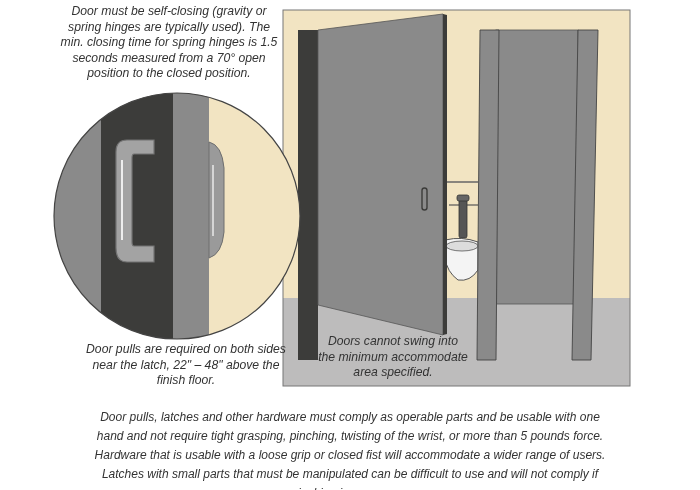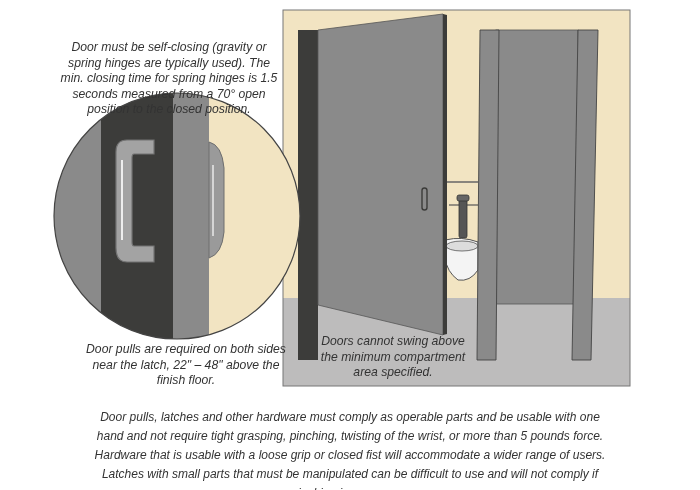--- a/index.html
+++ b/index.html
@@ -1,20 +1,20 @@
 <!DOCTYPE html>
 <html><head>
   <meta charset="utf-8">
   <style>
     html, body { margin: 0; padding: 0; background: #ffffff; }
     body { width: 700px; height: 490px; position: relative; overflow: hidden;
            font-family: "Liberation Sans", sans-serif; }
     .caption { position: absolute; font-style: italic; color: #333333;
                text-align: center; font-size: 12.2px; line-height: 15.5px; }
-    #cap-top { left: 58px; top: 4px; width: 222px; margin-top: 36px; }
+    #cap-top { left: 58px; top: 4px; width: 222px; }
     #cap-pulls { left: 86px; top: 342px; width: 200px; }
     #cap-swing { left: 318px; top: 334px; width: 150px; }
     #cap-bottom { left: 90px; top: 408px; width: 520px; font-size: 12px; line-height: 19px; }
     svg { position: absolute; left: 0; top: 0; }
   </style>
 </head>
 <body>
 
 <svg width="700" height="490" viewBox="0 0 700 490">
   <defs>
@@ -66,14 +66,14 @@
         <path d="M154 140 L127 140 Q116 140 116 152 L116 248 Q116 262 127 262 L154 262 L154 246 L134 246 Q132 246 132 242 L132 158 Q132 154 134 154 L154 154 Z" fill="#a3a3a3" stroke="#737373" stroke-width="1.2"></path>
         <line x1="122" y1="160" x2="122" y2="240" stroke="#eeeeee" stroke-width="2"></line>
       </g>
     </g>
     <circle cx="177" cy="216" r="123" fill="none" stroke="#444" stroke-width="1.2"></circle>
   </g>
 </svg>
 
 <div class="caption" id="cap-top">Door must be self-closing (gravity or spring hinges are typically used). The min. closing time for spring hinges is 1.5 seconds measured from a 70° open position to the closed position.</div>
 <div class="caption" id="cap-pulls">Door pulls are required on both sides near the latch, 22" – 48" above the finish floor.</div>
-<div class="caption" id="cap-swing">Doors cannot swing above the minimum compartment area specified.</div>
+<div class="caption" id="cap-swing">Doors cannot swing into the minimum accommodate area specified.</div>
 <div class="caption" id="cap-bottom">Door pulls, latches and other hardware must comply as operable parts and be usable with one hand and not require tight grasping, pinching, twisting of the wrist, or more than 5 pounds force. Hardware that is usable with a loose grip or closed fist will accommodate a wider range of users. Latches with small parts that must be manipulated can be difficult to use and will not comply if pinching is necessary.</div>
 
 </body></html>

